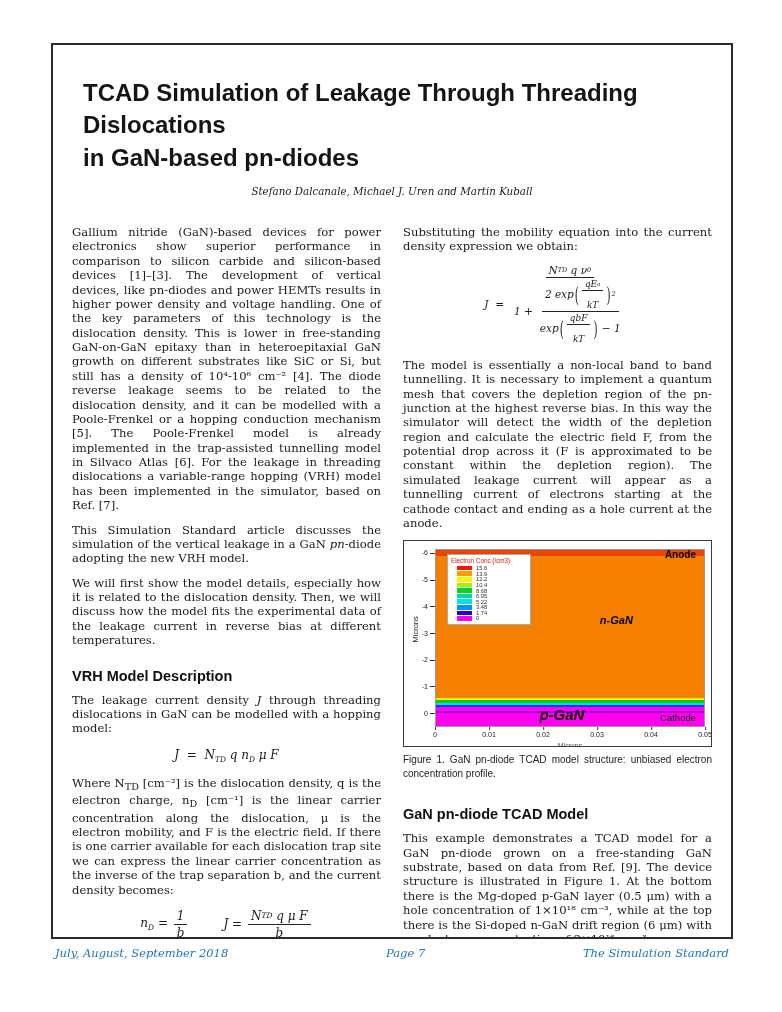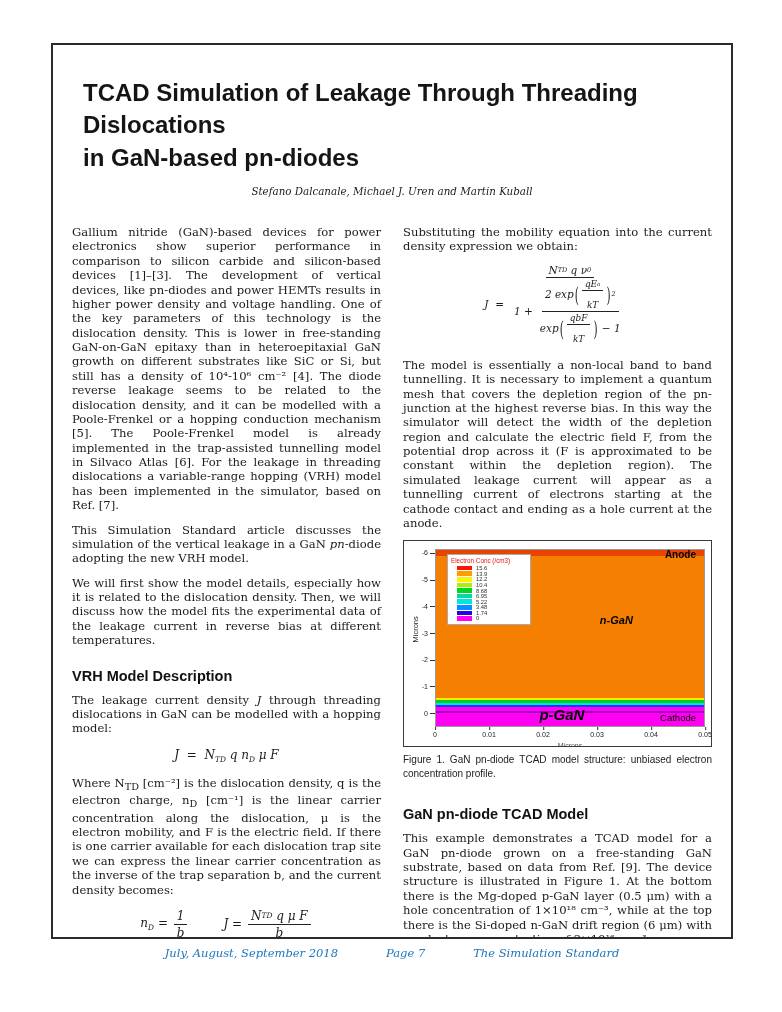--- a/index.html
+++ b/index.html
@@ -112,21 +112,21 @@
     position:absolute;left:50%;bottom:-5px;transform:translateX(-50%);
     font-family:"Liberation Sans","DejaVu Sans",sans-serif;font-size:7px;color:#555;
   }
   .caption{
     font-family:"Liberation Sans","DejaVu Sans",sans-serif;
     font-size:10px;line-height:1.35;color:#222;text-align:justify;
     margin:6px 0 26px 0;
   }
   .footer{
     position:absolute;left:51px;top:946px;width:682px;
-    display:flex;justify-content:center;align-items:baseline;
+    display:flex;justify-content:space-between;align-items:baseline;
     font-style:italic;font-size:11.5px;padding:0 4px;box-sizing:border-box;gap:48px;
   }
   .mt18{margin-top:18px;}
 </style>
 </head>
 <body>
 
 <div class="frame">
 
   <div class="title">

